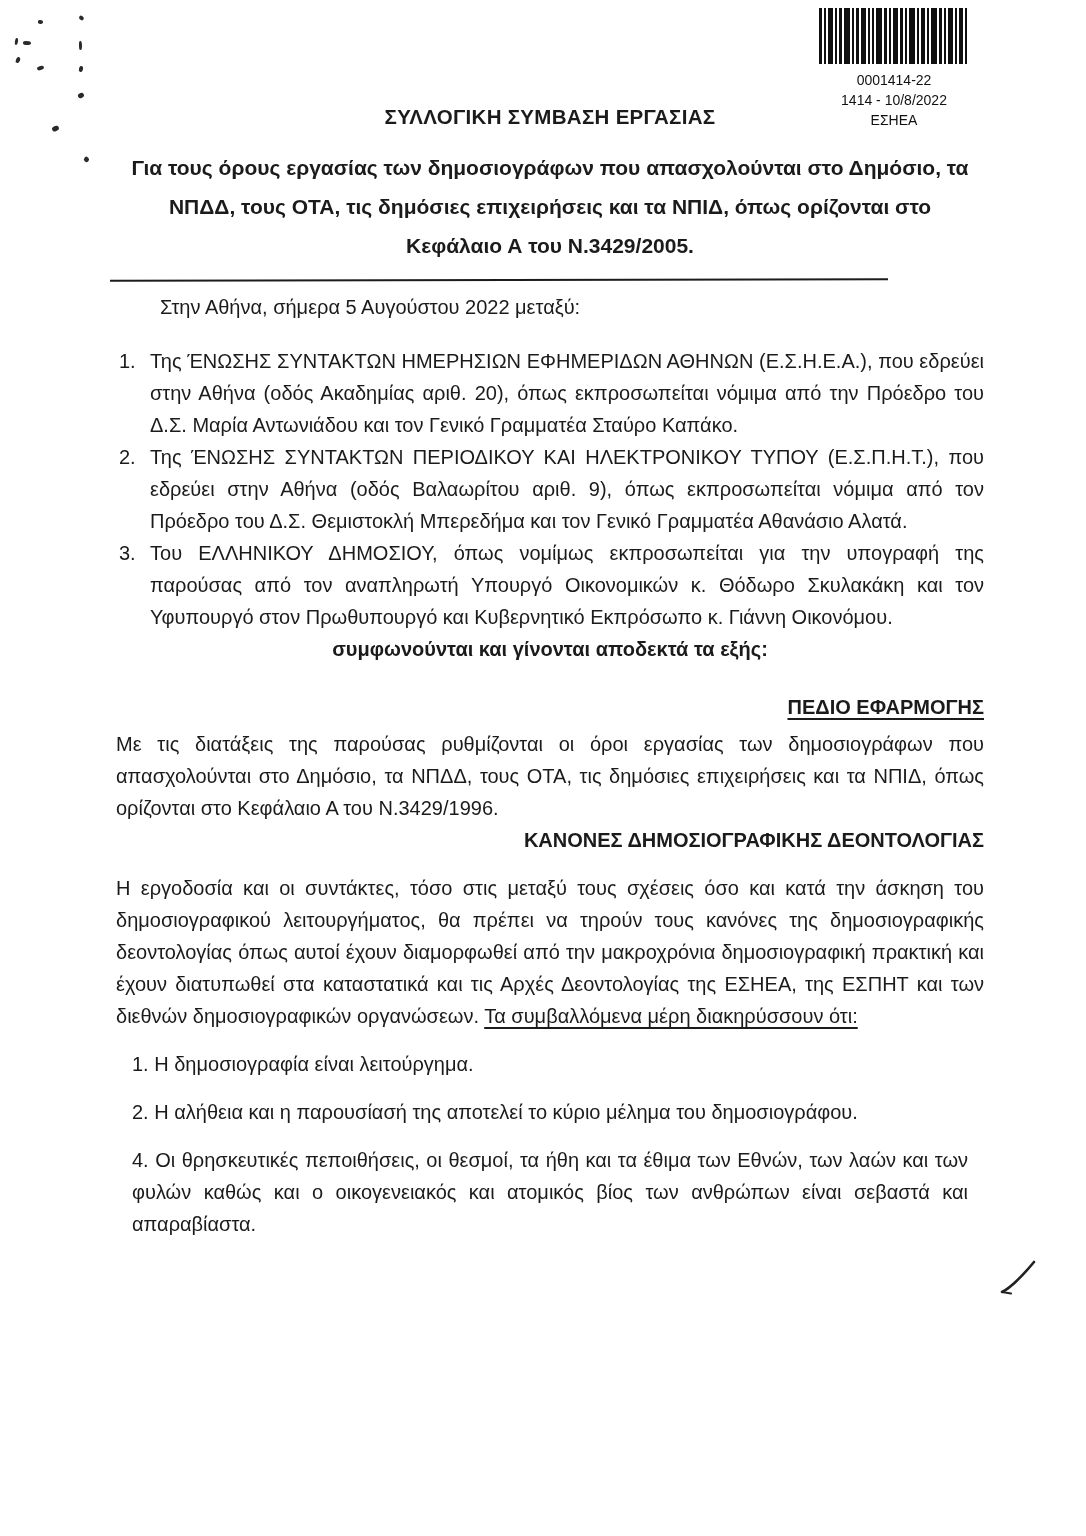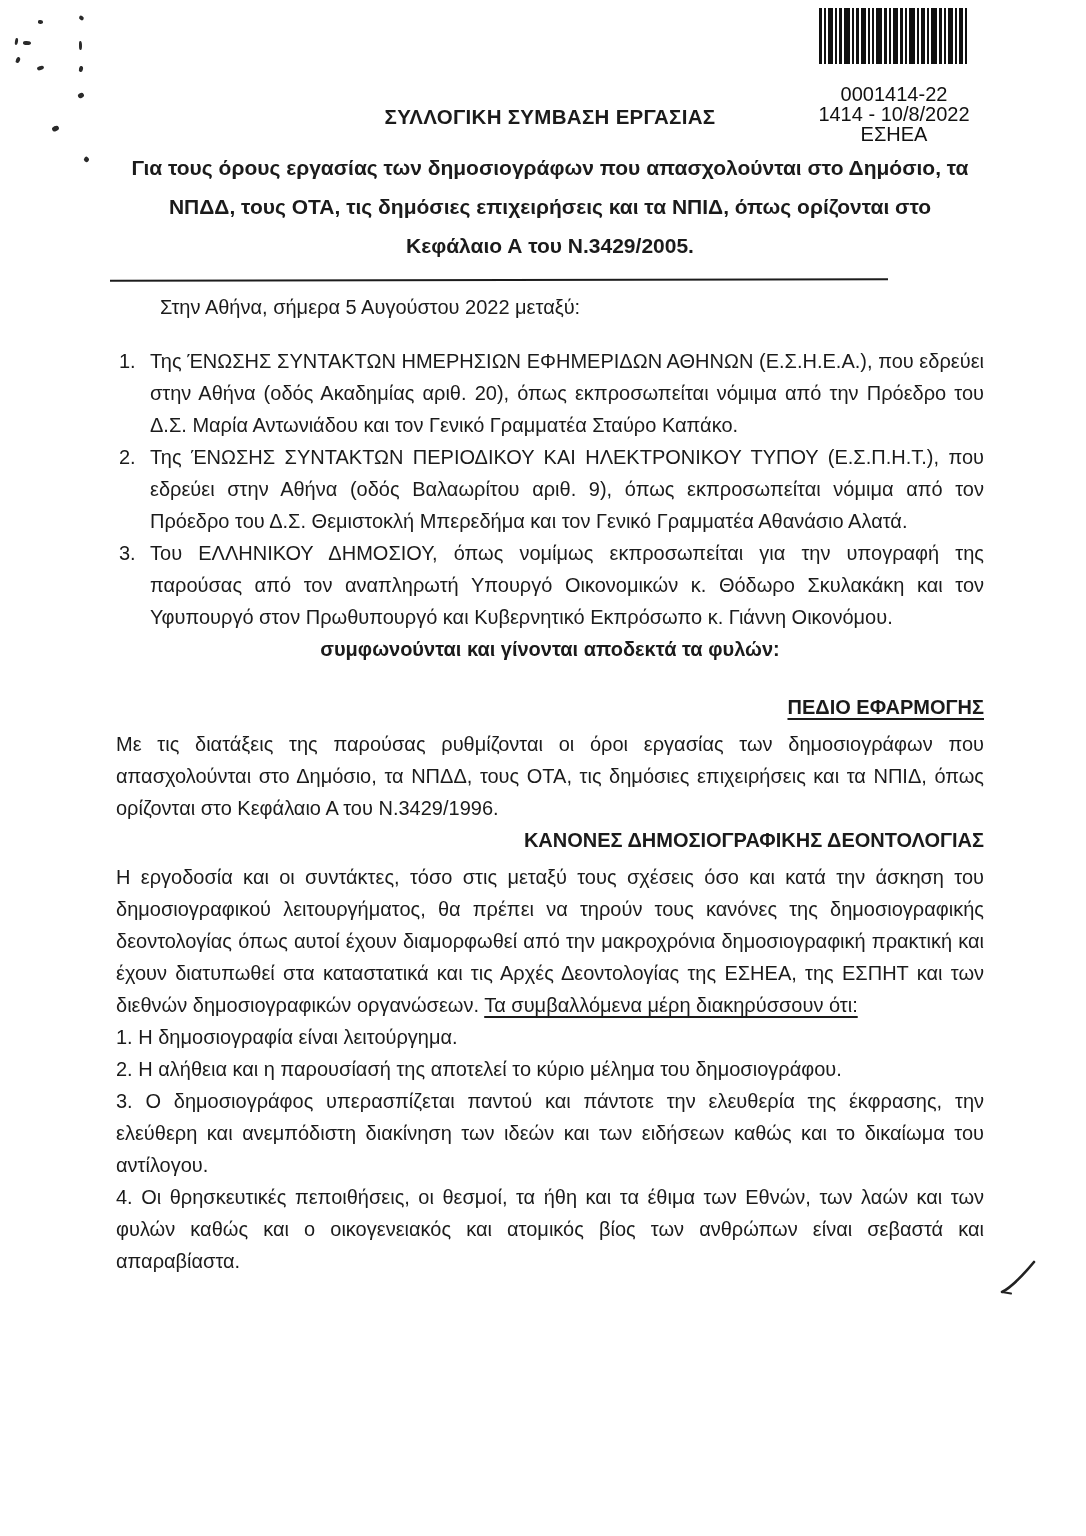--- a/index.html
+++ b/index.html
@@ -67,41 +67,41 @@
     text-decoration-thickness:2px;
   }
   .section-subheading{
     text-align:right;
     font-weight:700;
   }
   .body-par{
     margin-top:5px;
     text-align:justify;
   }
-  .body-par.tight{ margin-top:5px; }
+  .body-par.tight{ margin-top:16px; }
   .underlined{
     text-decoration:underline;
     text-underline-offset:4px;
     text-decoration-thickness:2px;
   }
   .principle{
-    margin:0;
+    margin:16px;
     text-align:justify;
   }
   .stamp{
     position:absolute;
     top:8px; right:116px;
     width:152px;
     text-align:center;
     color:#111;
   }
   .stamp .lines{
-    font-size:20px;
+    font-size:14px;
     line-height:20px;
-    margin-top:16px;
+    margin-top:2px;
     white-space:nowrap;
   }
   .speck{
     position:absolute;
     background:#2a2a2a;
     border-radius:40% 60% 50% 50%;
   }
   .penmark{
     position:absolute;
     left:992px; top:1248px;
@@ -184,38 +184,37 @@
       <div class="party">
         <span class="num">2.</span>
         <span>Της ΈΝΩΣΗΣ ΣΥΝΤΑΚΤΩΝ ΠΕΡΙΟΔΙΚΟΥ ΚΑΙ ΗΛΕΚΤΡΟΝΙΚΟΥ ΤΥΠΟΥ (Ε.Σ.Π.Η.Τ.), που εδρεύει στην Αθήνα (οδός Βαλαωρίτου αριθ. 9), όπως εκπροσωπείται νόμιμα από τον Πρόεδρο του Δ.Σ. Θεμιστοκλή Μπερεδήμα και τον Γενικό Γραμματέα Αθανάσιο Αλατά.</span>
       </div>
       <div class="party">
         <span class="num">3.</span>
         <span>Του ΕΛΛΗΝΙΚΟΥ ΔΗΜΟΣΙΟΥ, όπως νομίμως εκπροσωπείται  για την υπογραφή της παρούσας από τον αναπληρωτή Υπουργό Οικονομικών κ. Θόδωρο Σκυλακάκη και τον Υφυπουργό στον Πρωθυπουργό και Κυβερνητικό Εκπρόσωπο κ. Γιάννη Οικονόμου.</span>
       </div>
     </div>
 
-    <div class="agreement-line">συμφωνούνται και  γίνονται αποδεκτά τα φυλών:</div>
+    <div class="agreement-line">συμφωνούνται και  γίνονται αποδεκτά τα εξής:</div>
 
     <div class="section-heading">ΠΕΔΙΟ ΕΦΑΡΜΟΓΗΣ</div>
 
     <div class="body-par">Με τις διατάξεις της παρούσας ρυθμίζονται οι όροι εργασίας των δημοσιογράφων που απασχολούνται στο Δημόσιο, τα ΝΠΔΔ, τους ΟΤΑ, τις δημόσιες επιχειρήσεις και τα ΝΠΙΔ, όπως ορίζονται στο Κεφάλαιο Α του Ν.3429/1996.</div>
 
 
     <div class="section-subheading">ΚΑΝΟΝΕΣ ΔΗΜΟΣΙΟΓΡΑΦΙΚΗΣ ΔΕΟΝΤΟΛΟΓΙΑΣ</div>
 
     <div class="body-par tight">
       <span>Η εργοδοσία και οι συντάκτες, τόσο στις μεταξύ τους σχέσεις όσο και κατά την άσκηση του δημοσιογραφικού λειτουργήματος, θα πρέπει να τηρούν τους κανόνες της δημοσιογραφικής δεοντολογίας όπως αυτοί έχουν διαμορφωθεί από την μακροχρόνια δημοσιογραφική πρακτική και έχουν διατυπωθεί στα καταστατικά και τις Αρχές Δεοντολογίας της ΕΣΗΕΑ, της ΕΣΠΗΤ και των διεθνών δημοσιογραφικών οργανώσεων.</span>
       <span class="underlined">Τα συμβαλλόμενα μέρη διακηρύσσουν ότι:</span>
     </div>
 
     <div>
       <p class="principle">1. Η δημοσιογραφία είναι λειτούργημα.</p>
       <p class="principle">2. Η αλήθεια και η παρουσίασή της αποτελεί το κύριο μέλημα του δημοσιογράφου.</p>
-      <p class="principle">3. Ο δημοσιογράφος υπερασπίζεται παντού και πάντοτε την ελευθερία της  έκφρασης, την ελεύθερη και ανεμπόδιστη διακίνηση των ιδεών και των ειδήσεων καθώς και το δικαίωμα του αντίλογου.</p>
       <p class="principle">4. Οι θρησκευτικές πεποιθήσεις, οι θεσμοί, τα ήθη και τα έθιμα των Εθνών, των λαών και των φυλών καθώς και ο οικογενειακός και ατομικός βίος των ανθρώπων είναι σεβαστά και απαραβίαστα.</p>
     </div>
 
   </div>
 
   <svg class="penmark" width="56" height="56" viewBox="0 0 56 56" aria-hidden="true">
     <path d="M10 44 C 18 40, 32 26, 42 14" fill="none" stroke="#222" stroke-width="2.6" stroke-linecap="round"></path>
     <path d="M10 44 l 9 1.5" fill="none" stroke="#222" stroke-width="2" stroke-linecap="round"></path>
   </svg>
 

